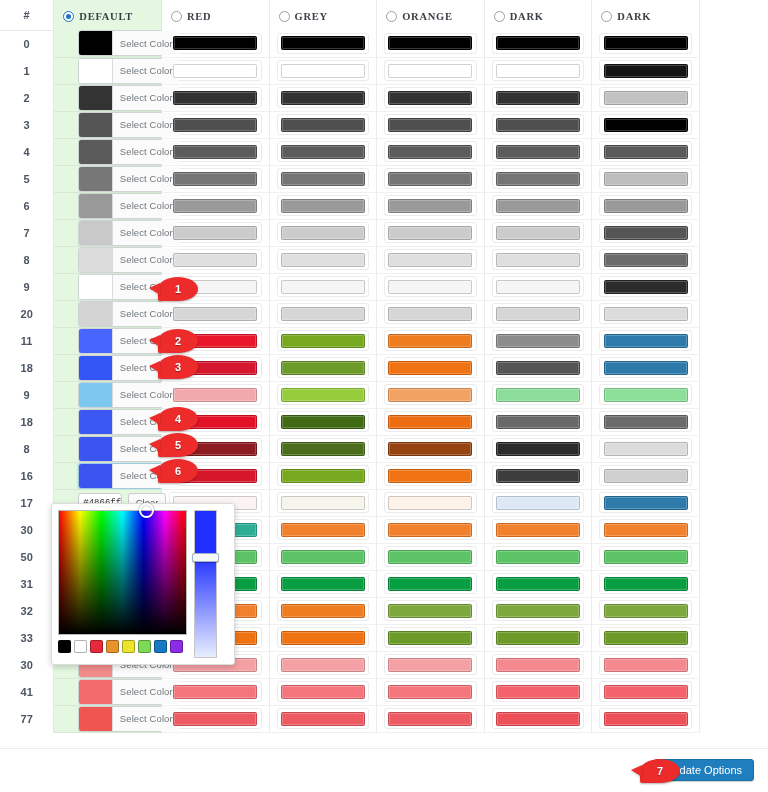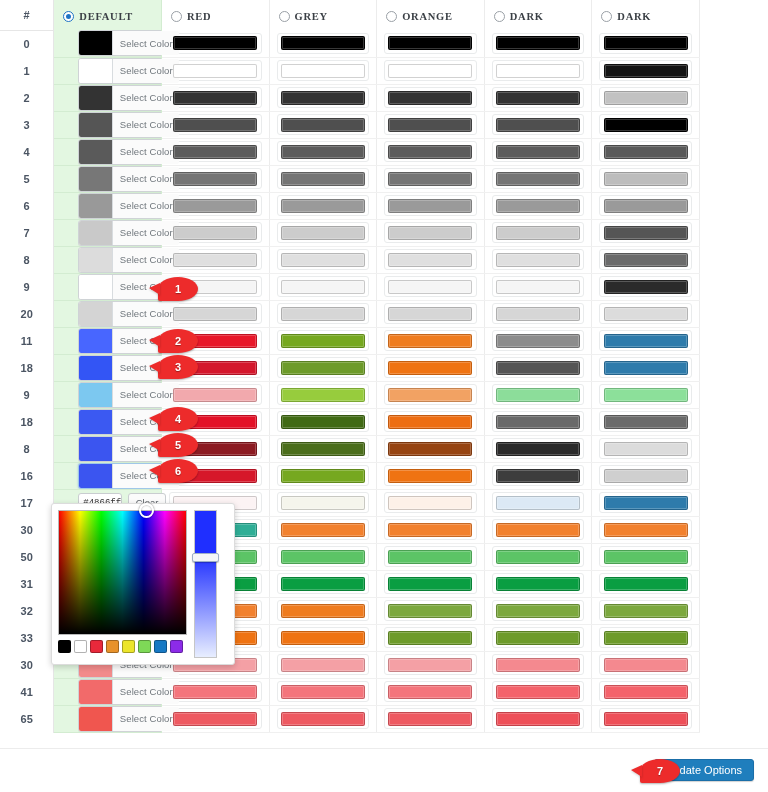--- a/index.html
+++ b/index.html
@@ -1163,21 +1163,21 @@
               <div class="bar" style="background: rgb(244, 99, 107);"></div>
             </div>
           </td>
           <td class="swcell">
             <div class="barbox">
               <div class="bar" style="background: rgb(244, 99, 107);"></div>
             </div>
           </td>
         </tr>
         <tr class="data-row">
-          <td class="rownum">65</td>
+          <td class="rownum">77</td>
           <td class="defcell">
             <div class="selwrap">
               <div class="sw" style="background: rgb(240, 86, 79);"></div>
               <div class="selbtn">Select Color</div>
             </div>
           </td>
           <td class="swcell">
             <div class="barbox">
               <div class="bar" style="background: rgb(238, 90, 98);"></div>
             </div>

